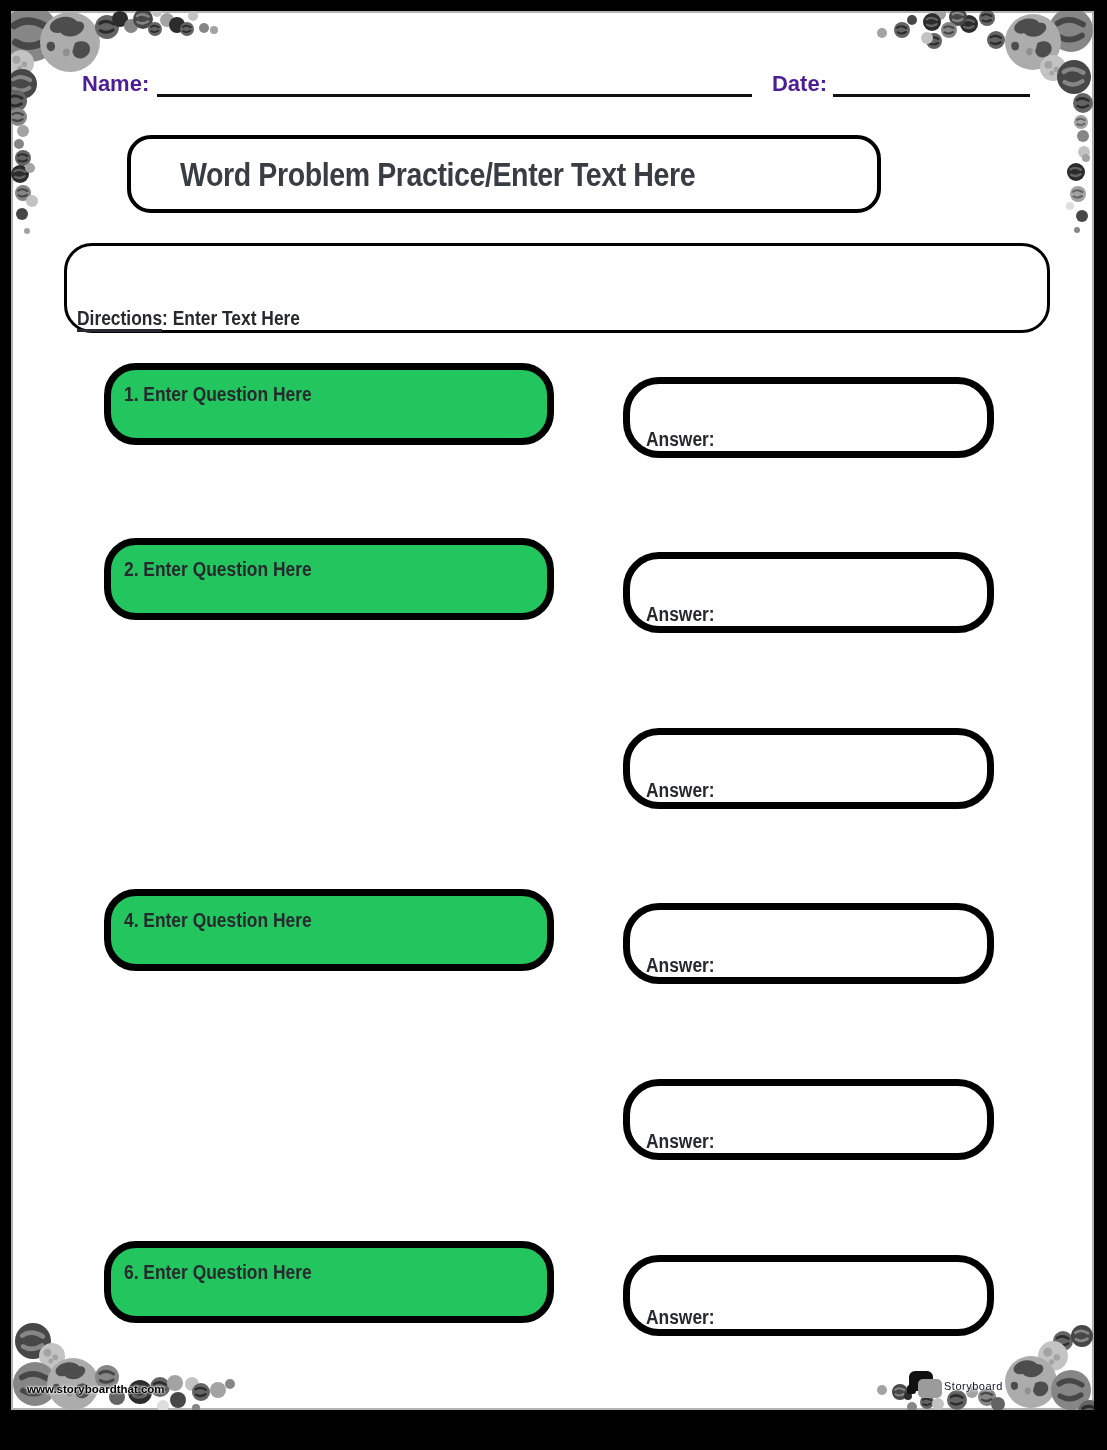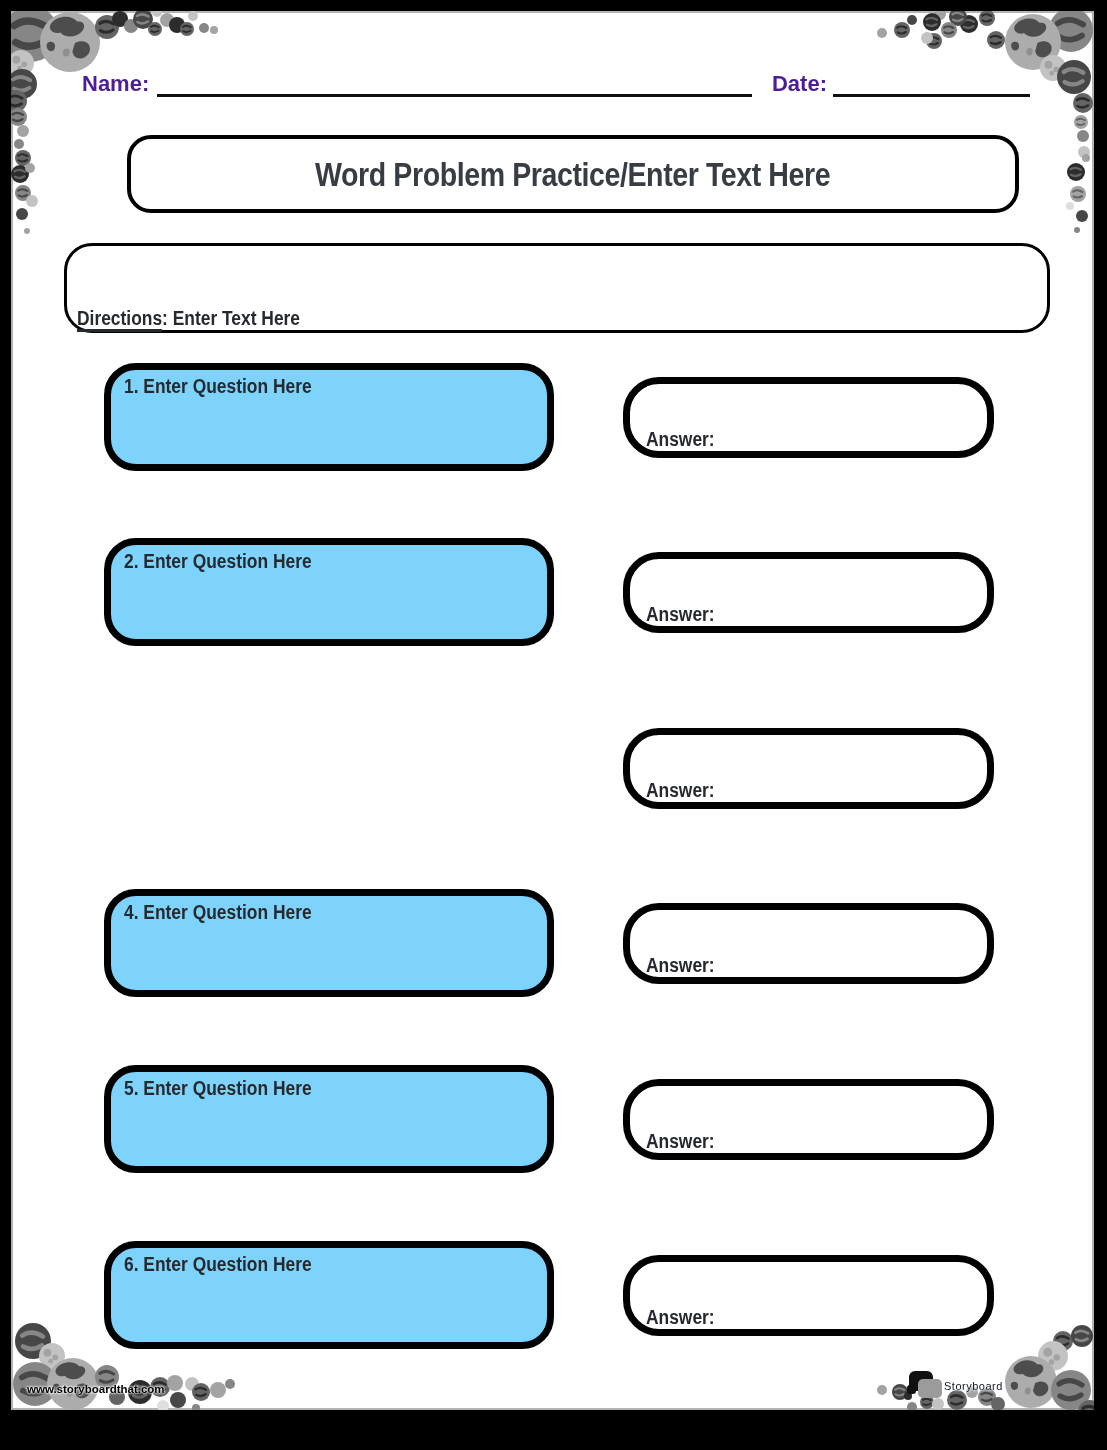--- a/index.html
+++ b/index.html
@@ -25,44 +25,44 @@
   .name-line{flex:1;margin-left:8px;}
   .date-label{margin-left:20px;}
   .date-line{width:197px;flex:none;margin-left:6px;}
 
   
   .cond{display:inline-block;transform:scaleX(0.87);transform-origin:0 50%;white-space:nowrap;}
   .cond-c{display:inline-block;transform:scaleX(0.84);transform-origin:50% 50%;white-space:nowrap;}
 
   
   .title-box{
-    position:absolute;left:116px;top:124px;width:892px;height:78px;
+    position:absolute;left:116px;top:124px;width:754px;height:78px;
     border:4px solid #000;border-radius:24px;background:#fff;
-    display:flex;align-items:center;justify-content:center;box-sizing:border-box;
+    display:flex;align-items:center;justify-content:flex-start;box-sizing:border-box;
   }
   .title-text{font-size:34px;font-weight:bold;color:#383d44;letter-spacing:-0.5px;}
 
   
   .dir-box{
     position:absolute;left:53px;top:232px;width:986px;height:90px;
     border:3px solid #000;border-radius:28px;background:#fff;
     display:flex;align-items:flex-end;box-sizing:border-box;padding-left:10px;
   }
   .dir-text{font-size:20px;color:#26292e;font-weight:bold;}
   .dir-label{
     text-decoration:underline;
     text-decoration-thickness:2.5px;text-underline-offset:4px;
   }
 
   
   .row{position:absolute;left:0;width:1083px;height:110px;}
   .qbox{
-    position:absolute;left:93px;top:0;width:450px;height:108px;
-    border:7px solid #000;border-radius:32px;background:#7dd3fc;box-sizing:border-box;
-    padding:5px 0 0 13px;
+    position:absolute;left:93px;top:0;width:450px;height:82px;
+    border:7px solid #000;border-radius:32px;background:#22c55e;box-sizing:border-box;
+    padding:13px 0 0 13px;
   }
   .abox{
     position:absolute;left:612px;top:14px;width:371px;height:81px;
     border:7px solid #000;border-radius:36px;background:#fff;box-sizing:border-box;
     display:flex;align-items:flex-end;padding-left:16px;
   }
   .q-text,.a-text{font-size:20px;font-weight:bold;color:#26292e;}
 
   
   .site-url{
@@ -318,21 +318,20 @@
           <span class="a-text cond">Answer:</span>
         </div>
     </div>
     <div class="row" style="top:878px">
       <div class="qbox"><span class="q-text cond">4. Enter Question Here</span></div>
       <div class="abox">
           <span class="a-text cond">Answer:</span>
         </div>
     </div>
     <div class="row" style="top:1054px">
-      <div class="qbox"><span class="q-text cond">5. Enter Question Here</span></div>
       <div class="abox">
           <span class="a-text cond">Answer:</span>
         </div>
     </div>
     <div class="row" style="top:1230px">
       <div class="qbox"><span class="q-text cond">6. Enter Question Here</span></div>
       <div class="abox">
           <span class="a-text cond">Answer:</span>
         </div>
     </div>

